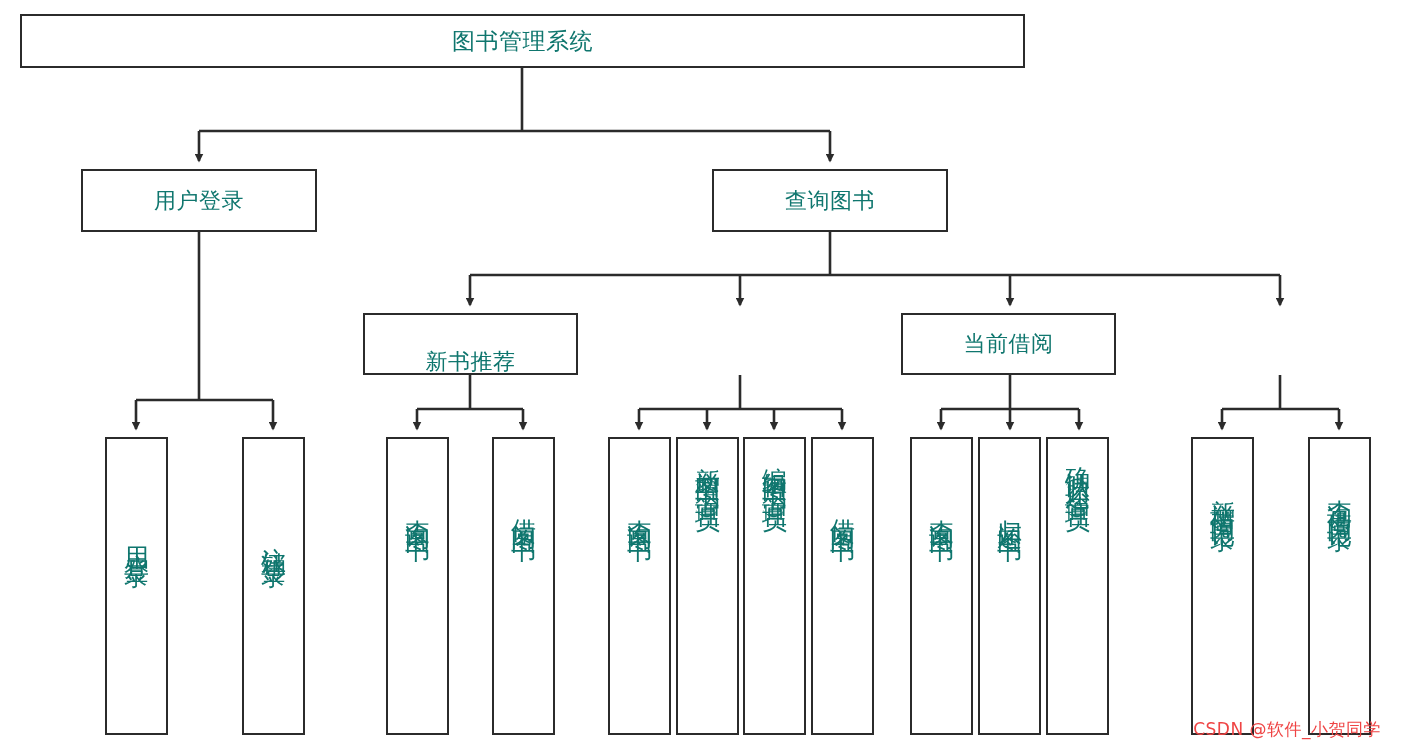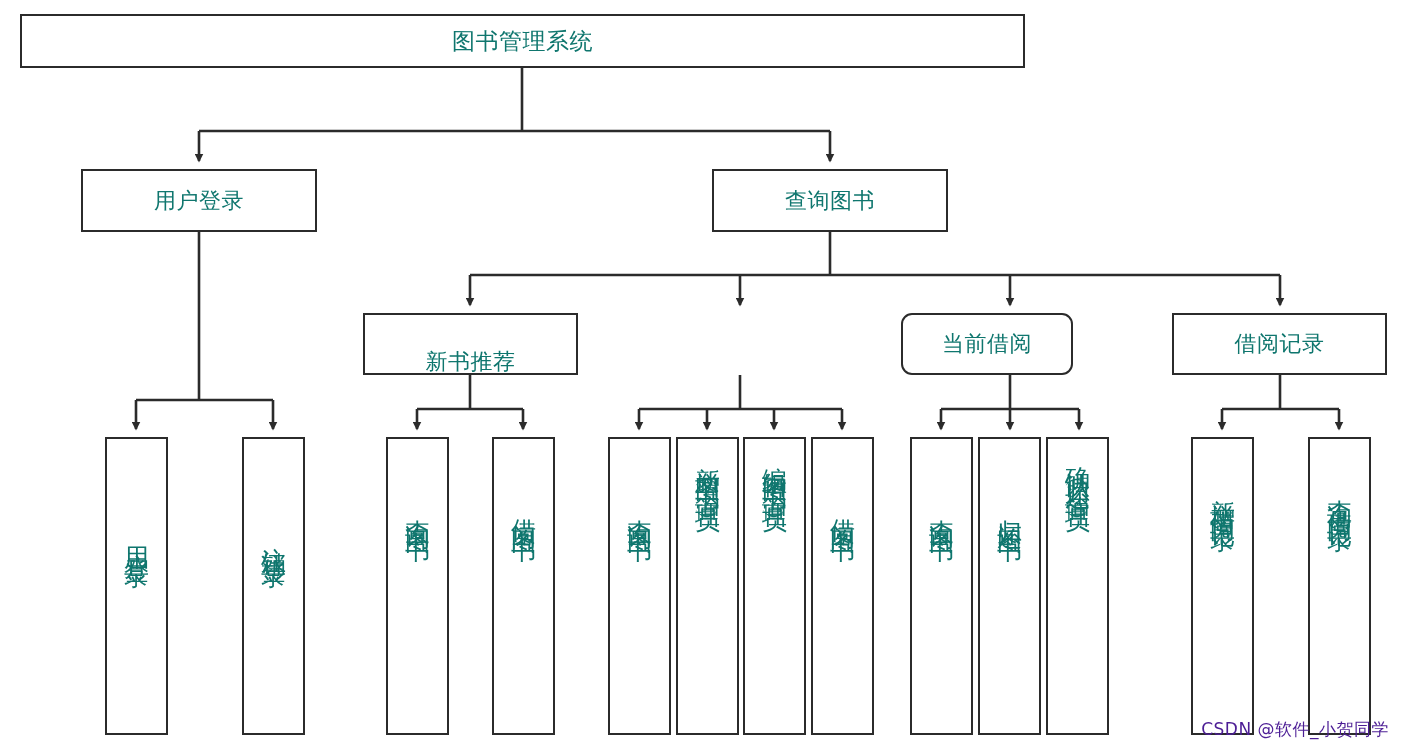--- a/index.html
+++ b/index.html
@@ -87,24 +87,24 @@
     white-space: nowrap;
     display: block;
   }
   .node.leaf.pad-mid .node-label  { margin-top: 60px; }
   .node.leaf.pad-low .node-label  { margin-top: 88px; }
   .node.leaf.pad-top .node-label  { margin-top: 8px; }
   .node.leaf.pad-sml .node-label  { margin-top: 40px; }
 
   #watermark {
     position: absolute;
-    right: 16px;
+    right: 24px;
     bottom: 6px;
     font-size: 17px;
-    color: #4c1d95;
+    color: #ef4444;
     z-index: 5;
     white-space: nowrap;
     letter-spacing: 0.5px;
     margin-left: 20px;
   }
 </style>
 </head>
 <body>
 
 <div id="diagram-root">
@@ -166,25 +166,22 @@
   <div class="node lvl1" style="left:81px;">
     <span class="node-label">用户登录</span>
   </div>
   <div class="node lvl1" style="left:712px;">
     <span class="node-label">查询图书</span>
   </div>
 
   <div class="node lvl2" style="left:363px;width:215px;align-items:flex-end;">
     <span class="node-label">新书推荐</span>
   </div>
-  <div class="node lvl2" style="left:901px;width:172px;border-radius:11px;">
+  <div class="node lvl2" style="left:901px;width:215px;">
     <span class="node-label">当前借阅</span>
-  </div>
-  <div class="node lvl2" style="left:1172px;width:215px;">
-    <span class="node-label">借阅记录</span>
   </div>
 
   <div class="node leaf pad-low" style="left:105px;">
     <span class="node-label">用户登录</span>
   </div>
   <div class="node leaf pad-low" style="left:242px;">
     <span class="node-label">注销登录</span>
   </div>
 
   <div class="node leaf pad-mid" style="left:386px;">

